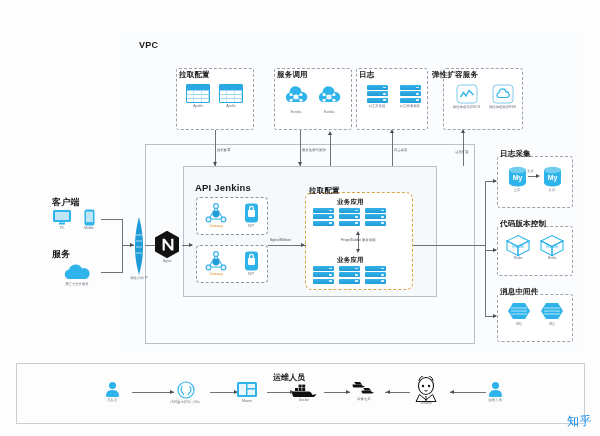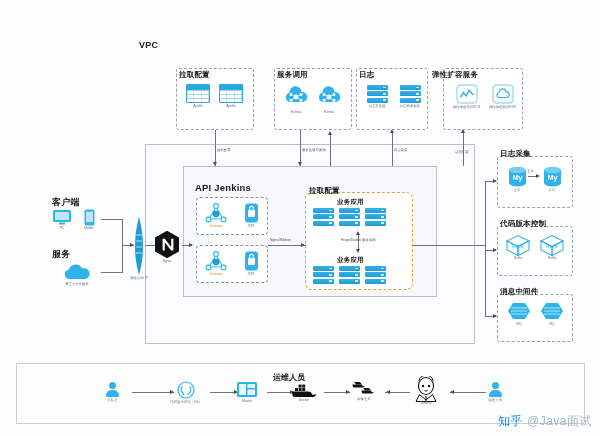--- a/index.html
+++ b/index.html
@@ -566,16 +566,15 @@
   <div class="icon-wrap" style="left:478px; top:382px; width:34px;">
     <div>
       <div class="person-head"></div>
         <div class="person-body"></div>
     </div>
     <div class="mini-label" style="margin-top:2px;">运维人员</div>
   </div>
 
   <div class="watermark">
     <span class="zh-logo">知乎</span>
-    <span>@Java面试</span>
   </div>
 
 </div>
 
 </body></html>

